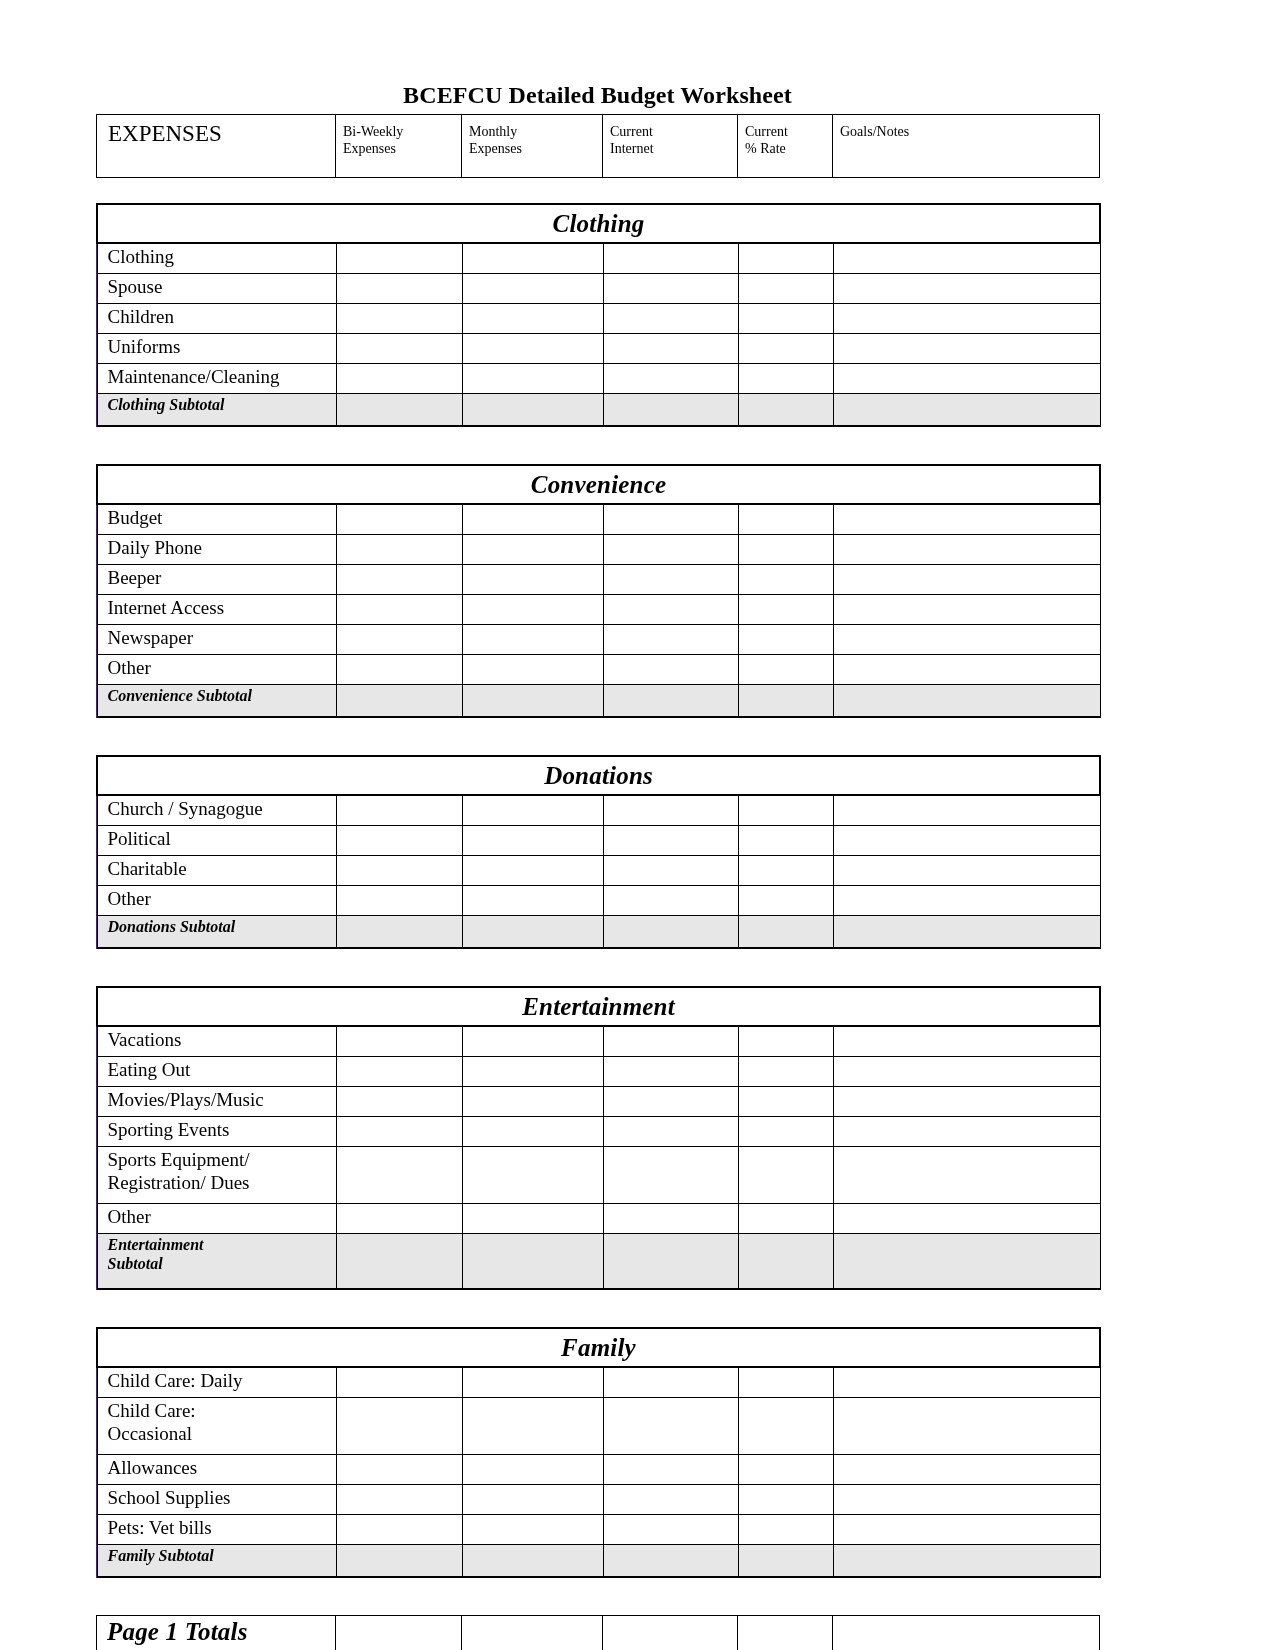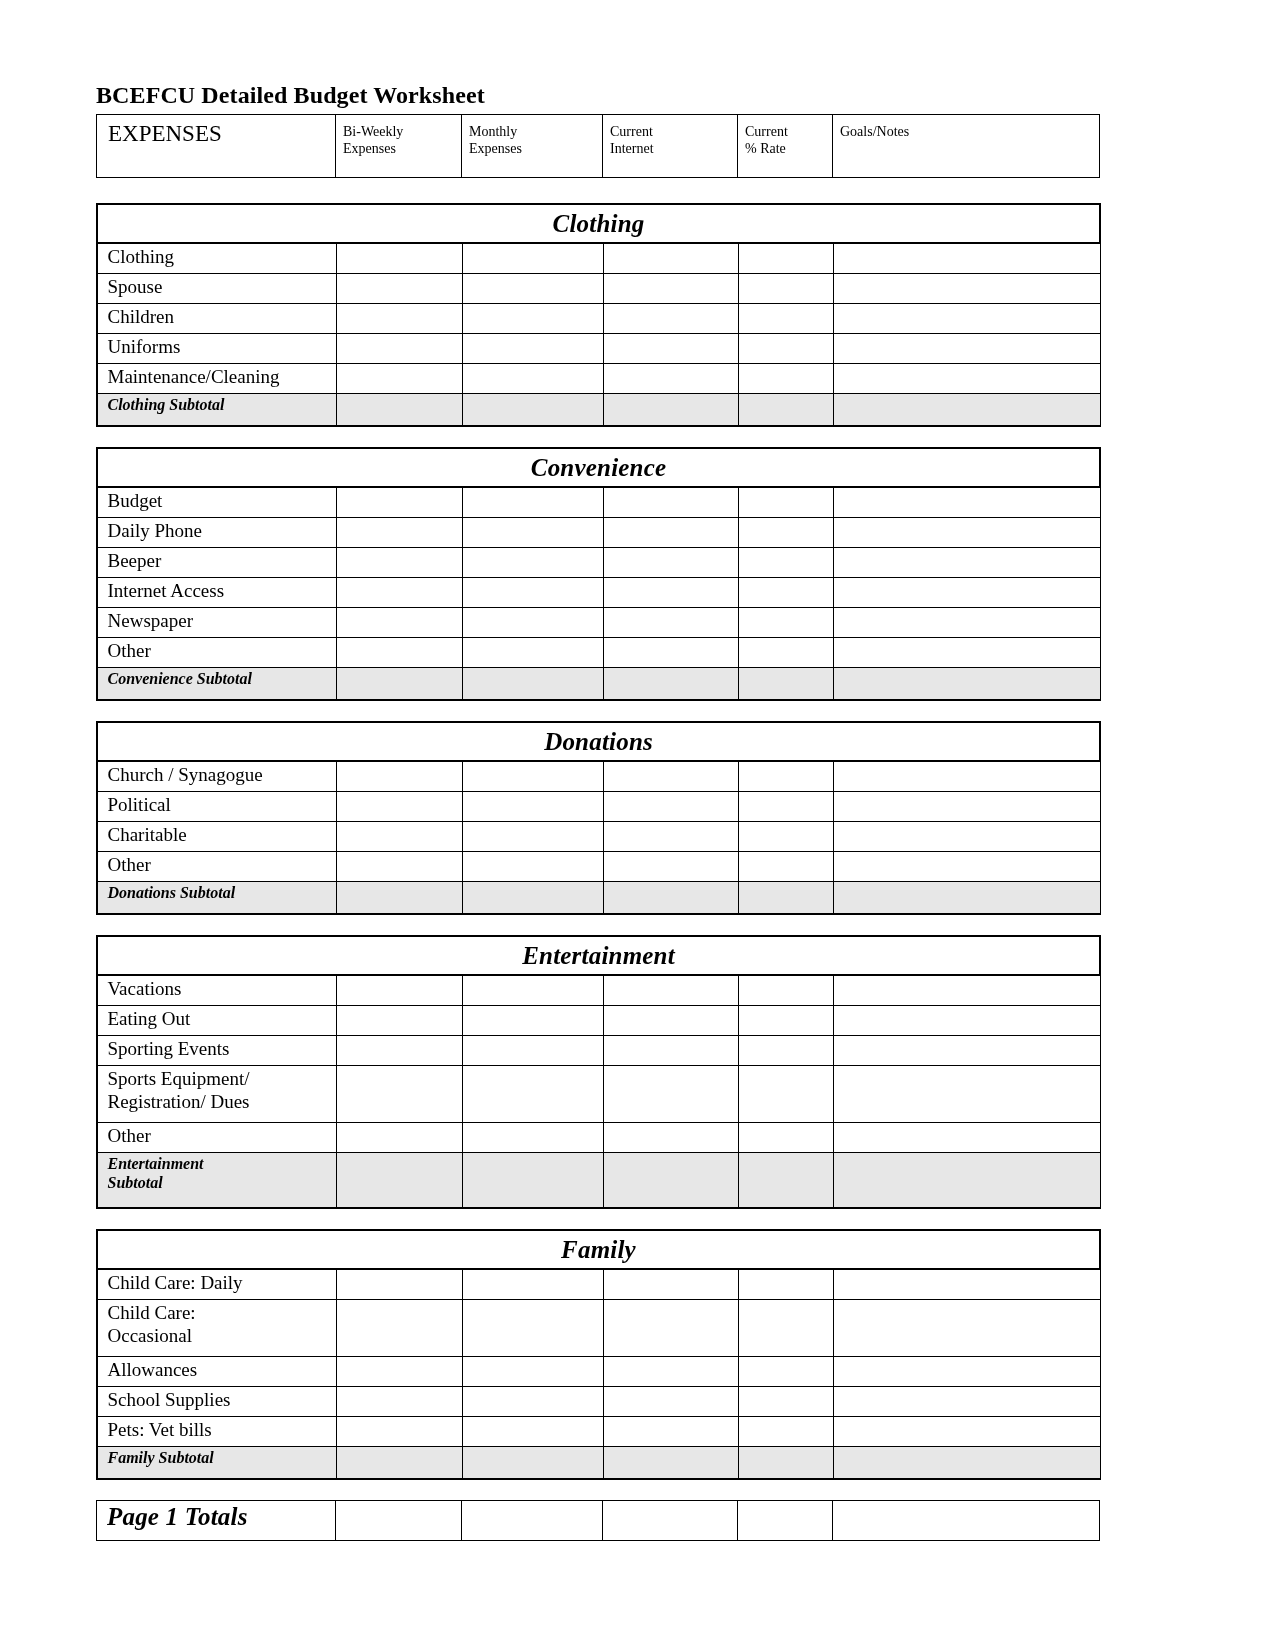--- a/index.html
+++ b/index.html
@@ -18,36 +18,36 @@
 
   .page {
     position: absolute;
     left: 96px;
     top: 0;
     width: 1003px;
   }
 
   
   .doc-title {
-    text-align: left;
+    text-align: center;
     font-family: "Liberation Serif", "DejaVu Serif", serif;
     font-weight: bold;
     font-size: 24px;
     letter-spacing: 0.1px;
     margin-top: 82px;
     margin-bottom: 6px;
     line-height: 1.1;
   }
 
   
   table.sheet {
     border-collapse: collapse;
     width: 1003px;
     table-layout: fixed;
-    background: #000000;
+    background: #4c1d95;
   }
   table.sheet td {
     border: 1px solid #000000;
     padding: 0;
     vertical-align: top;
     background: #ffffff;
   }
 
   
   col.c-label  { width: 239px; }
@@ -71,21 +71,21 @@
     white-space: nowrap;
   }
   .hdr-col {
     font-size: 14px;
     padding: 8px 0 0 7px !important;
     line-height: 1.22;
   }
   .hdr-col .l2 { display: block; }
 
   
-  .section { margin-bottom: 20px; }
+  .section { margin-bottom: 37px; }
 
   .section-title-cell {
     border-width: 2px !important;
     height: 37px;
     text-align: center;
     vertical-align: middle !important;
   }
   .section-title-cell .t {
     font-family: "Liberation Serif", "DejaVu Serif", serif;
     font-weight: bold;
@@ -392,20 +392,28 @@
           </tr>
           <tr class="datarow">
             <td class="label">Eating Out</td>
             <td class="cell"></td>
             <td class="cell"></td>
             <td class="cell"></td>
             <td class="cell"></td>
             <td class="cell"></td>
           </tr>
           <tr class="datarow">
+            <td class="label">Movies/Plays/Music</td>
+            <td class="cell"></td>
+            <td class="cell"></td>
+            <td class="cell"></td>
+            <td class="cell"></td>
+            <td class="cell"></td>
+          </tr>
+          <tr class="datarow">
             <td class="label">Sporting Events</td>
             <td class="cell"></td>
             <td class="cell"></td>
             <td class="cell"></td>
             <td class="cell"></td>
             <td class="cell"></td>
           </tr>
           <tr class="datarow tall">
             <td class="label">Sports Equipment/
 Registration/ Dues</td>

